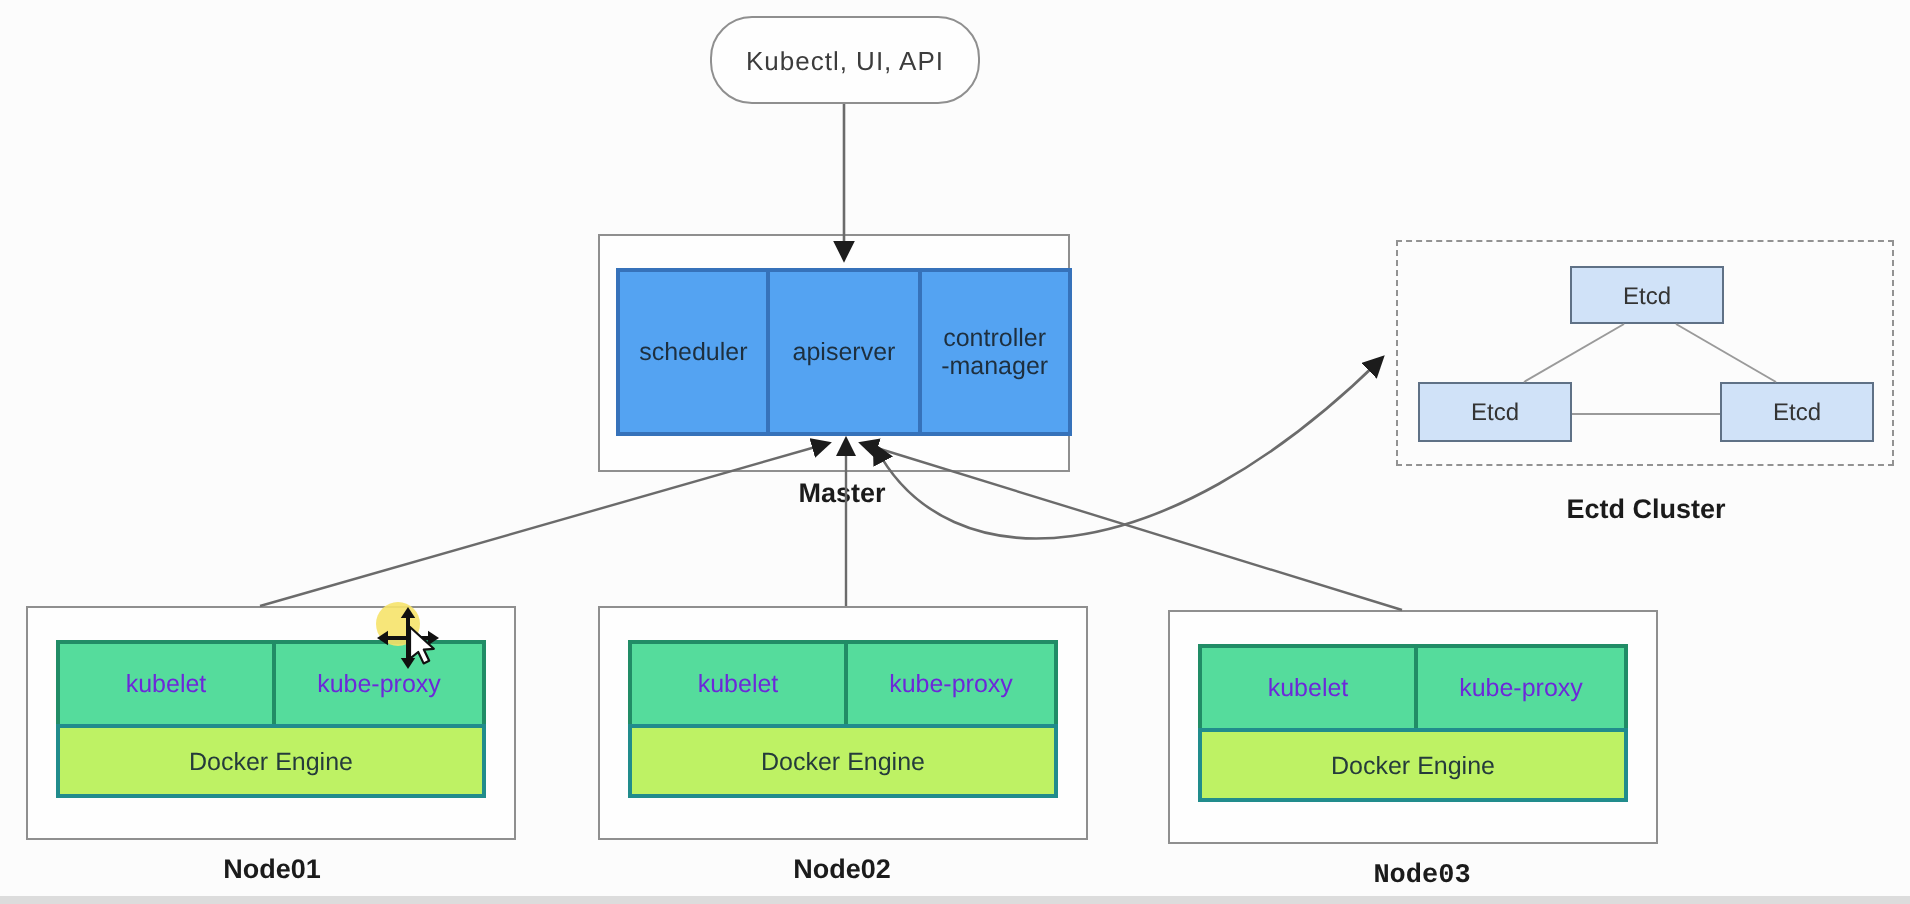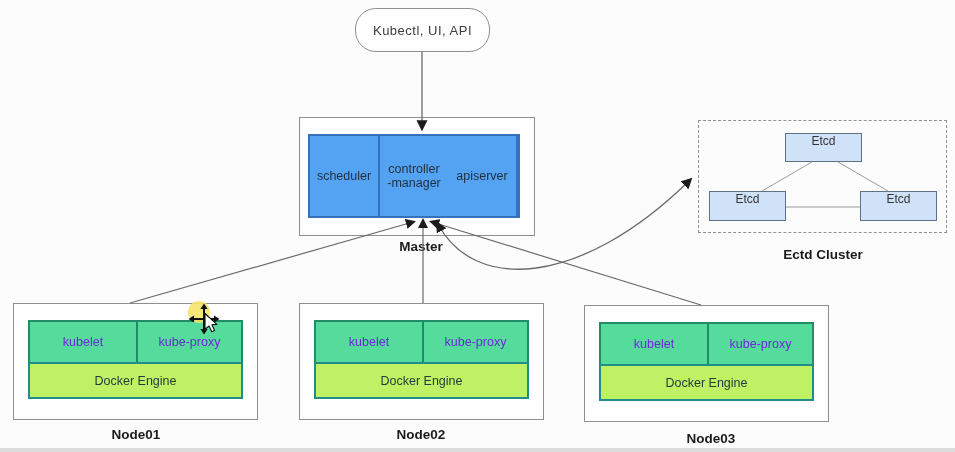--- a/index.html
+++ b/index.html
@@ -20,21 +20,21 @@
   }
 
   .kubectl-box {
     left: 355px; top: 8px; width: 135px; height: 44px;
     display: flex; align-items: center; justify-content: center;
     font-size: 13px; color: #3c3c3c; letter-spacing: 0.5px; border-radius: 21px;
   }
 
   .master-outer { left: 299px; top: 117px; width: 236px; height: 119px; }
   .master-inner {
-    position: absolute; left: 8px; top: 16px; width: 212px; height: 84px;
+    position: absolute; left: 8px; top: 16px; width: 228px; height: 84px;
     display: flex;
     background: #54a3f2;
     border: 2px solid #3672ba;
   }
   .mcell {
     flex: 1;
     display: flex; align-items: center; justify-content: center;
     text-align: center;
     font-size: 12.5px; color: #1e2f3e;
     border-right: 2px solid #3672ba;
@@ -43,21 +43,21 @@
   .mcell span { white-space: pre-line; }
 
   .etcd-cluster {
     left: 698px; top: 120px; width: 249px; height: 113px;
     border: 1.5px dashed #929292;
     background: transparent;
   }
   .etcd-box {
     background: #d0e2f8;
     border: 1.5px solid #5f7186;
-    display: flex; justify-content: center;
+    display: flex; align-items: center; justify-content: center;
     font-size: 12px; color: #343434;
   }
 
   .node-outer {
     width: 245px; height: 117px;
     background: #fefefe;
     border: 1.5px solid #8f8f8f;
   }
   .node-inner { position: absolute; left: 14px; top: 16px; width: 215px; }
   .green-row {
@@ -98,26 +98,26 @@
 
   <div class="abs plainbox kubectl-box">
     <span>Kubectl, UI, API</span>
   </div>
 
   <div class="abs plainbox master-outer">
     <div class="master-inner">
       <div class="mcell">
         <span>scheduler</span>
       </div>
+      <div class="mcell">
+        <span>apiserver</span>
+      </div>
       <div class="mcell last">
         <span>controller
 -manager</span>
-      </div>
-      <div class="mcell">
-        <span>apiserver</span>
       </div>
     </div>
   </div>
   <div class="abs dlabel" style="left:351px;top:239px;">Master</div>
 
   <div class="abs etcd-cluster"></div>
   <div class="abs etcd-box" style="left:785px;top:133px;width:77px;height:29px;">
     <span>Etcd</span>
   </div>
   <div class="abs etcd-box" style="left:709px;top:191px;width:77px;height:30px;">
@@ -170,21 +170,21 @@
         </div>
         <div class="gcell p">
           <span>kube-proxy</span>
         </div>
       </div>
       <div class="docker-row">
         <span>Docker Engine</span>
       </div>
     </div>
   </div>
-  <div class="abs dlabel" style="left:641px;top:431px;">Node03</div>
+  <div class="abs dlabel" style="left:641px;top:431px;font-family:Liberation Mono, monospace;">Node03</div>
 
   <div class="abs bottom-strip"></div>
 
   <svg class="abs overlay" width="955" height="452" viewBox="0 0 955 452">
     <defs>
       <marker id="ah" viewBox="0 0 10 10" refX="7" refY="5" markerWidth="8.5" markerHeight="8.5" orient="auto-start-reverse">
         <path d="M0,0 L10,5 L0,10 Z" fill="#1c1c1c"></path>
       </marker>
     </defs>
 

